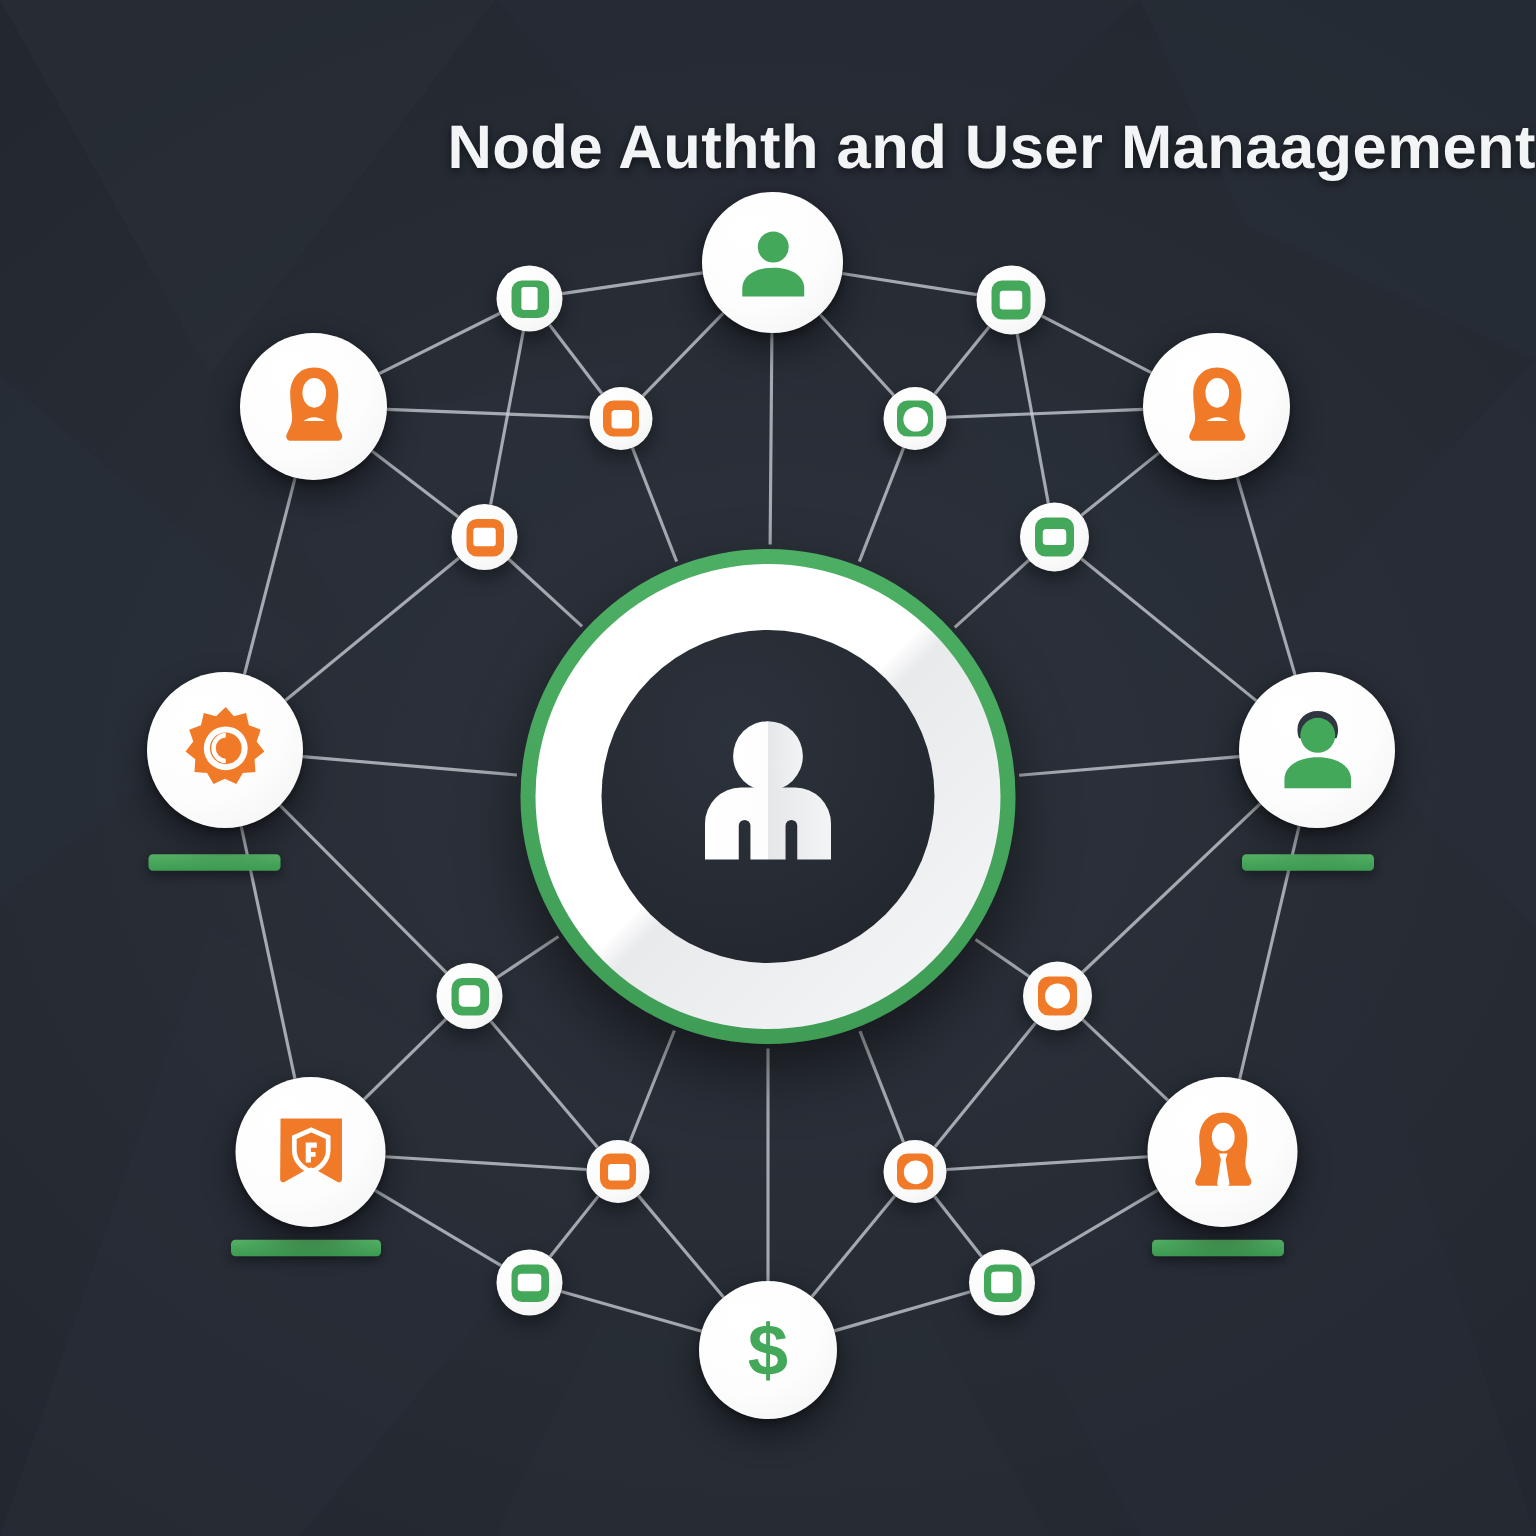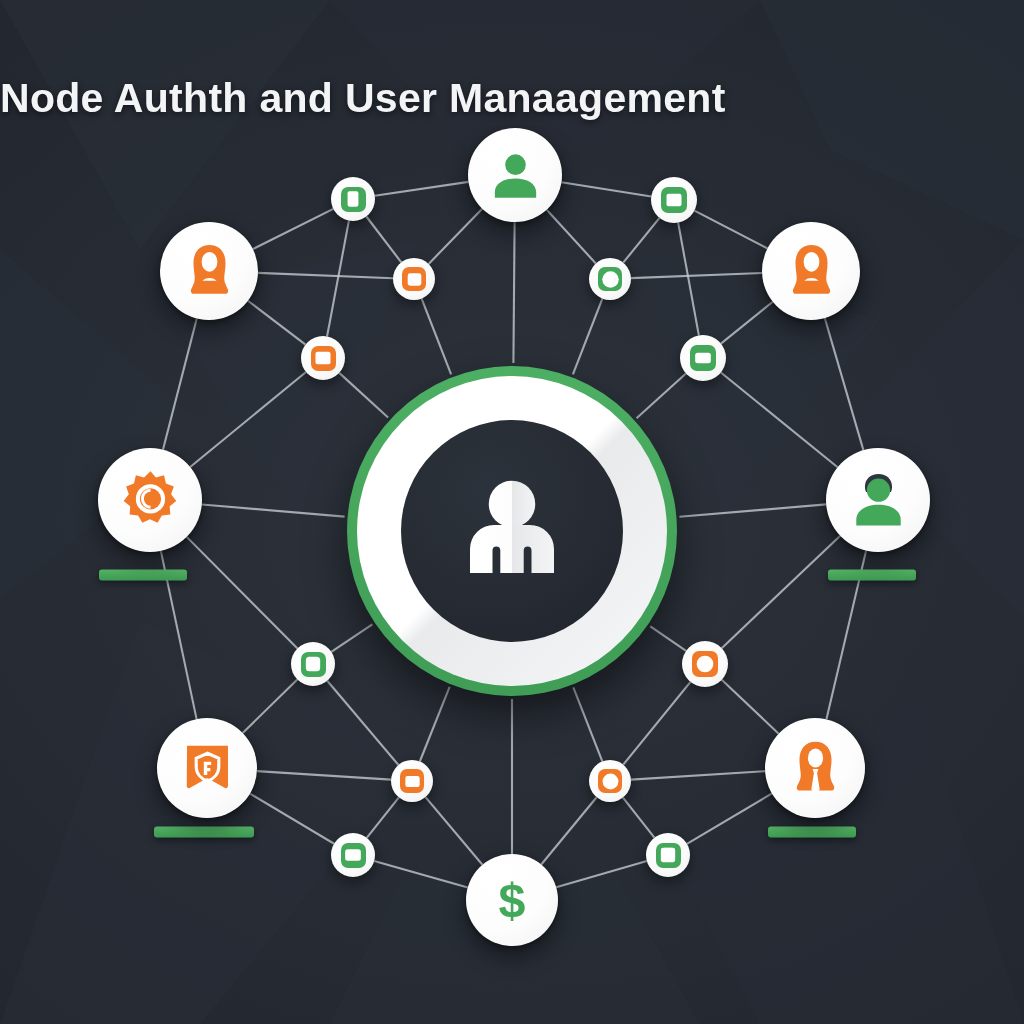--- a/index.html
+++ b/index.html
@@ -9,24 +9,25 @@
     font-family:"Liberation Sans", sans-serif;
   }
   #stage{
     position:relative;width:1024px;height:1024px;
     background:
       radial-gradient(ellipse 760px 620px at 512px 520px, #2e343d 0%, #282d36 45%, #222730 100%),
       linear-gradient(160deg,#272c35 0%,#23282f 60%,#1f242b 100%);
     overflow:hidden;
   }
   #title{
-    position:absolute;left:0;right:0;top:48px;text-align:left;
+    position:absolute;left:0;right:0;top:48px;text-align:right;
     color:#f2f4f6;font-size:41px;font-weight:700;letter-spacing:.3px;
     text-shadow:0 2px 6px rgba(0,0,0,.55);
     font-family:"Liberation Sans", sans-serif;
+    padding-left:43px;
   }
   svg#net{position:absolute;left:0;top:0;width:1024px;height:1024px;}
   .node{
     position:absolute;border-radius:50%;
     background:radial-gradient(circle at 34% 28%, #ffffff 0%, #fdfdfd 55%, #f0f1f2 100%);
     box-shadow:0 10px 22px rgba(0,0,0,.45), 0 2px 5px rgba(0,0,0,.35);
     display:flex;align-items:center;justify-content:center;
     transform:translate(-50%,-50%);
   }
   .node.small{background:radial-gradient(circle at 34% 28%, #ffffff 0%, #fafafa 60%, #eceded 100%);

